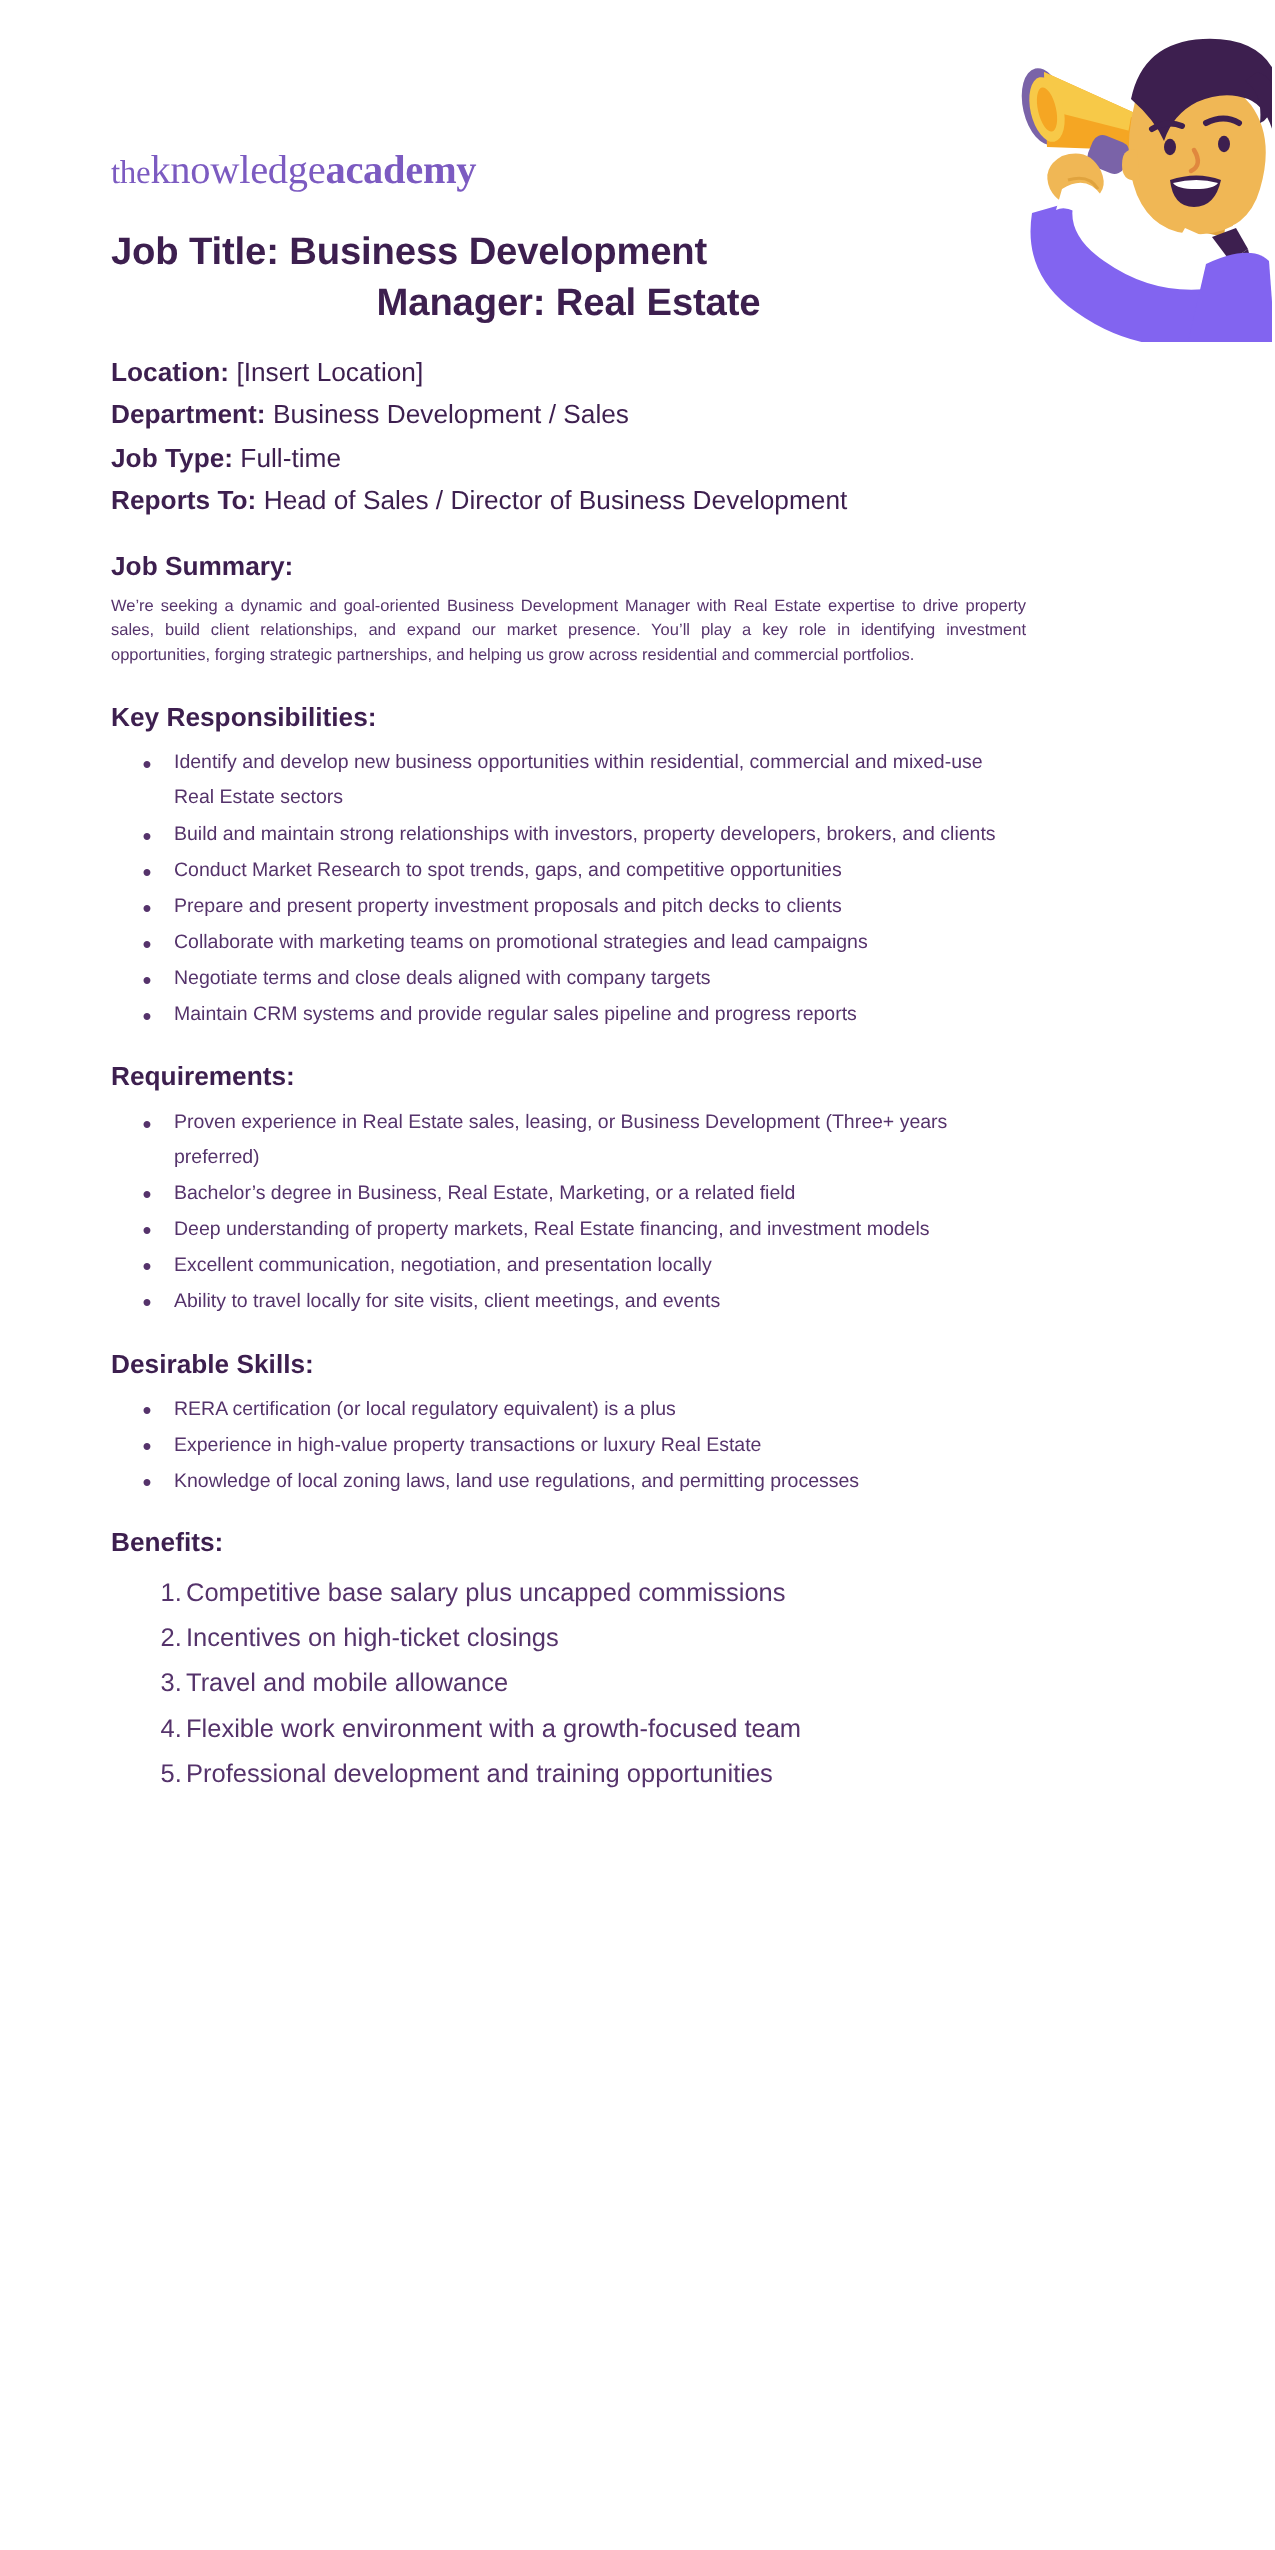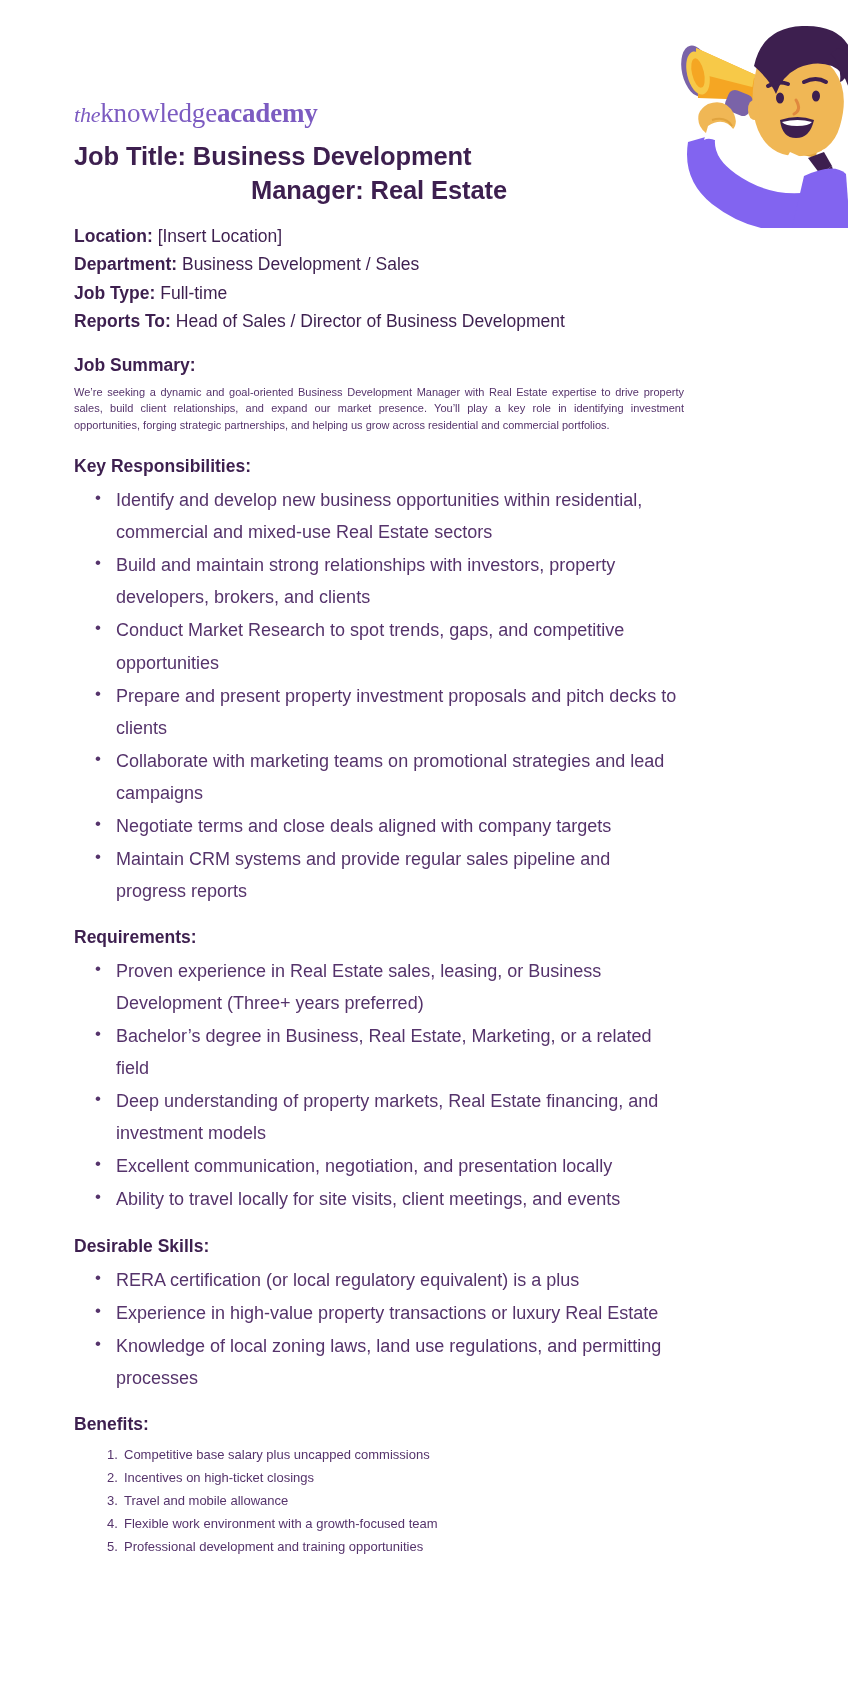--- a/index.html
+++ b/index.html
@@ -38,31 +38,30 @@
     position: absolute;
     left: 74px;
     top: 98px;
     font-family: "Liberation Serif", serif;
     font-size: 27px;
     letter-spacing: -0.2px;
     color: #7C5BC1;
     white-space: nowrap;
   }
   .logo .the {
-    font-style: italic;
     font-size: 22px;
   }
   .logo .kn { font-weight: 400; }
   .logo .ac { font-weight: bold; }
 
   
   .content {
     position: absolute;
     left: 74px;
-    top: 140px;
+    top: 152px;
     width: 610px;
   }
 
   h1.job-title {
     margin: 0 0 14px 0;
     font-size: 25.5px;
     font-weight: bold;
     line-height: 1.33;
     color: #3d1f4f;
     text-align: center;
@@ -99,21 +98,21 @@
     text-align: justify;
   }
 
   ul.bullets {
     margin: 0 0 18px 0;
     padding: 0 0 0 40px;
     list-style: none;
   }
   ul.bullets li {
     position: relative;
-    font-size: 18px;
+    font-size: 13px;
     line-height: 1.78;
     color: #55336b;
     margin: 0 0 1px 0;
     padding-left: 2px;
   }
   ul.bullets li::before {
     content: "\2022";
     position: absolute;
     left: -19px;
     top: -1px;
@@ -122,21 +121,21 @@
   }
 
   ol.numbers {
     margin: 0;
     padding: 0 0 0 50px;
     list-style: none;
     counter-reset: benefit;
   }
   ol.numbers li {
     position: relative;
-    font-size: 13px;
+    font-size: 17px;
     line-height: 1.78;
     color: #55336b;
     counter-increment: benefit;
   }
   ol.numbers li::before {
     content: counter(benefit) ".";
     position: absolute;
     left: -17px;
     top: 0;
   }

